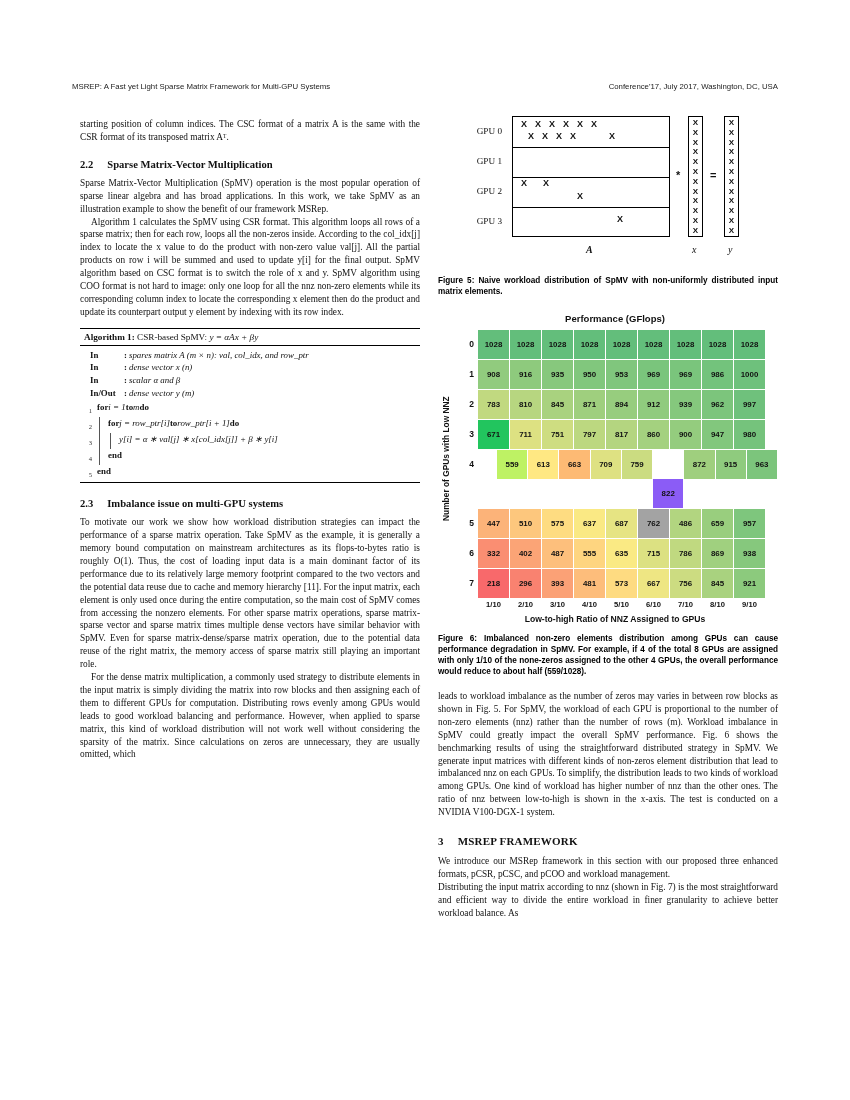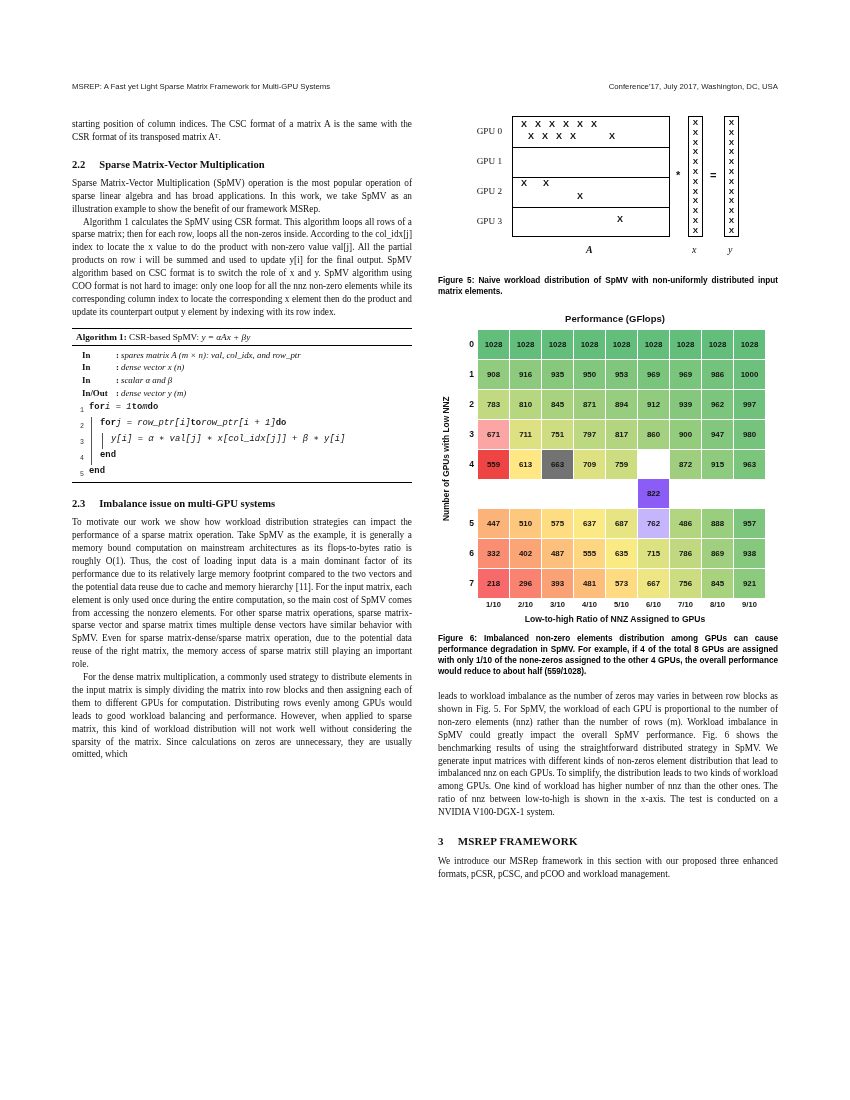--- a/index.html
+++ b/index.html
@@ -10,21 +10,21 @@
     font-family:"Liberation Serif", serif;
   }
   
   .runhead {
     position:absolute; left:72px; top:82px; width:706px;
     display:flex; justify-content:space-between;
     font-family:"Liberation Sans", sans-serif; font-size:7.8px; color:#222;
   }
   
   .col { position:absolute; width:340px; }
-  .col-left  { left:72px;  top:118px; }
+  .col-left  { left:80px;  top:118px; }
   .col-right { left:438px; top:112px; }
 
   p.body { font-size:9.3px; line-height:12.9px; text-align:justify; color:#111; }
   p.indent { text-indent:11px; }
 
   h2.sec {
     font-size:10.6px; font-weight:bold; margin-top:15px; margin-bottom:7px;
     font-family:"Liberation Serif", serif;
   }
   h2.sec .secnum { margin-right:14px; }
@@ -42,21 +42,21 @@
   .algo-title {
     padding:3px 4px 3px 4px; border-bottom:0.8px solid #000; font-size:9.2px;
   }
   .algo-title .tb { font-weight:bold; }
   .algo-title .tm { font-style:italic; }
   .algo-io { padding:3px 4px 1px 10px; }
   .algo-io-line { display:flex; line-height:12.6px; }
   .algo-io-label { font-weight:bold; width:34px; flex:none; }
   .algo-io-text { font-style:italic; }
   .algo-io-text::before { content:":"; font-style:normal; font-weight:bold; margin-right:2px; }
-  .algo-lines { padding:1px 4px 1px 2px;font-family:Liberation Mono, monospace; }
+  .algo-lines { padding:1px 4px 1px 2px; }
   .algo-line { display:flex; line-height:13px; }
   .algo-num { width:10px; flex:none; font-size:6.6px; color:#333; text-align:right; margin-right:5px; padding-top:3px; }
   .algo-guide { width:9px; flex:none; border-left:0.8px solid #555; margin-left:2px; }
   .algo-kw { font-weight:bold; }
   .algo-var { font-style:italic; }
 
   
   .fig5 { position:relative; height:150px; margin-left:12px; margin-top:4px; }
   .gpu-label {
     position:absolute; left:0; width:52px; text-align:right;
@@ -312,52 +312,52 @@
             <div class="hm-cell" style="background: rgb(169, 210, 127);">845</div>
             <div class="hm-cell" style="background: rgb(159, 207, 126);">871</div>
             <div class="hm-cell" style="background: rgb(151, 205, 126);">894</div>
             <div class="hm-cell" style="background: rgb(144, 203, 126);">912</div>
             <div class="hm-cell" style="background: rgb(133, 200, 125);">939</div>
             <div class="hm-cell" style="background: rgb(124, 197, 124);">962</div>
             <div class="hm-cell" style="background: rgb(111, 193, 124);">997</div>
           </div>
           <div class="hm-row">
             <div class="hm-rowlabel">3</div>
-            <div class="hm-cell" style="background: #fca5a5;">671</div>
+            <div class="hm-cell" style="background: #22c55e;">671</div>
             <div class="hm-cell" style="background: rgb(221, 225, 130);">711</div>
             <div class="hm-cell" style="background: rgb(206, 221, 129);">751</div>
             <div class="hm-cell" style="background: rgb(188, 216, 128);">797</div>
             <div class="hm-cell" style="background: rgb(180, 213, 128);">817</div>
             <div class="hm-cell" style="background: rgb(164, 209, 127);">860</div>
             <div class="hm-cell" style="background: rgb(148, 204, 126);">900</div>
             <div class="hm-cell" style="background: rgb(130, 199, 125);">947</div>
             <div class="hm-cell" style="background: rgb(117, 195, 124);">980</div>
           </div>
           <div class="hm-row">
             <div class="hm-rowlabel">4</div>
-            <div class="hm-cell" style="background: #ef4444;">559</div>
+            <div class="hm-cell" style="background: #bef264; margin-left: 19px;">559</div>
             <div class="hm-cell" style="background: rgb(255, 232, 131);">613</div>
-            <div class="hm-cell" style="background: #737373;">663</div>
+            <div class="hm-cell" style="background: #fdba74;">663</div>
             <div class="hm-cell" style="background: rgb(222, 225, 130);">709</div>
             <div class="hm-cell" style="background: rgb(203, 220, 129);">759</div>
             <div class="hm-cell" style="background: #8b5cf6; margin-top: 29px;">822</div>
             <div class="hm-cell" style="background: rgb(159, 207, 126);">872</div>
             <div class="hm-cell" style="background: rgb(143, 203, 126);">915</div>
             <div class="hm-cell" style="background: rgb(124, 197, 124);">963</div>
           </div>
           <div class="hm-row">
             <div class="hm-rowlabel">5</div>
             <div class="hm-cell" style="background: rgb(252, 179, 121);">447</div>
             <div class="hm-cell" style="background: rgb(253, 199, 125);">510</div>
             <div class="hm-cell" style="background: rgb(254, 220, 129);">575</div>
             <div class="hm-cell" style="background: rgb(250, 233, 132);">637</div>
             <div class="hm-cell" style="background: rgb(230, 228, 131);">687</div>
-            <div class="hm-cell" style="background: #c4b5fd;">762</div>
+            <div class="hm-cell" style="background: #a3a3a3;">762</div>
             <div class="hm-cell" style="background: rgb(178, 213, 128);">486</div>
-            <div class="hm-cell" style="background: rgb(153, 206, 126);">888</div>
+            <div class="hm-cell" style="background: rgb(153, 206, 126);">659</div>
             <div class="hm-cell" style="background: rgb(126, 198, 125);">957</div>
           </div>
           <div class="hm-row">
             <div class="hm-rowlabel">6</div>
             <div class="hm-cell" style="background: rgb(250, 142, 114);">332</div>
             <div class="hm-cell" style="background: rgb(251, 164, 118);">402</div>
             <div class="hm-cell" style="background: rgb(253, 191, 124);">487</div>
             <div class="hm-cell" style="background: rgb(254, 213, 128);">555</div>
             <div class="hm-cell" style="background: rgb(250, 234, 132);">635</div>
             <div class="hm-cell" style="background: rgb(220, 225, 130);">715</div>
@@ -394,15 +394,16 @@
     </div>
     <p class="caption">Figure 6: Imbalanced non-zero elements distribution among GPUs can cause performance degradation in SpMV. For example, if 4 of the total 8 GPUs are assigned with only 1/10 of the none-zeros assigned to the other 4 GPUs, the overall performance would reduce to about half (559/1028).</p>
 
     <p class="body" style="margin-top:13px">leads to workload imbalance as the number of zeros may varies in between row blocks as shown in Fig. 5. For SpMV, the workload of each GPU is proportional to the number of non-zero elements (nnz) rather than the number of rows (m). Workload imbalance in SpMV could greatly impact the overall SpMV performance. Fig. 6 shows the benchmarking results of using the straightforward distributed strategy in SpMV. We generate input matrices with different kinds of non-zeros element distribution that lead to imbalanced nnz on each GPUs. To simplify, the distribution leads to two kinds of workload among GPUs. One kind of workload has higher number of nnz than the other ones. The ratio of nnz between low-to-high is shown in the x-axis. The test is conducted on a NVIDIA V100-DGX-1 system.</p>
 
     <h1 class="bigsec">
       <span class="secnum">3</span><span>MSREP FRAMEWORK</span>
     </h1>
     <p class="body">We introduce our MSRep framework in this section with our proposed three enhanced formats, pCSR, pCSC, and pCOO and workload management.</p>
 
+    <p class="body">Distributing the input matrix according to nnz (shown in Fig. 7) is the most straightforward and efficient way to divide the entire workload in finer granularity to achieve better workload balance. As</p>
 
   </div>
 </div>
 
 </body></html>

